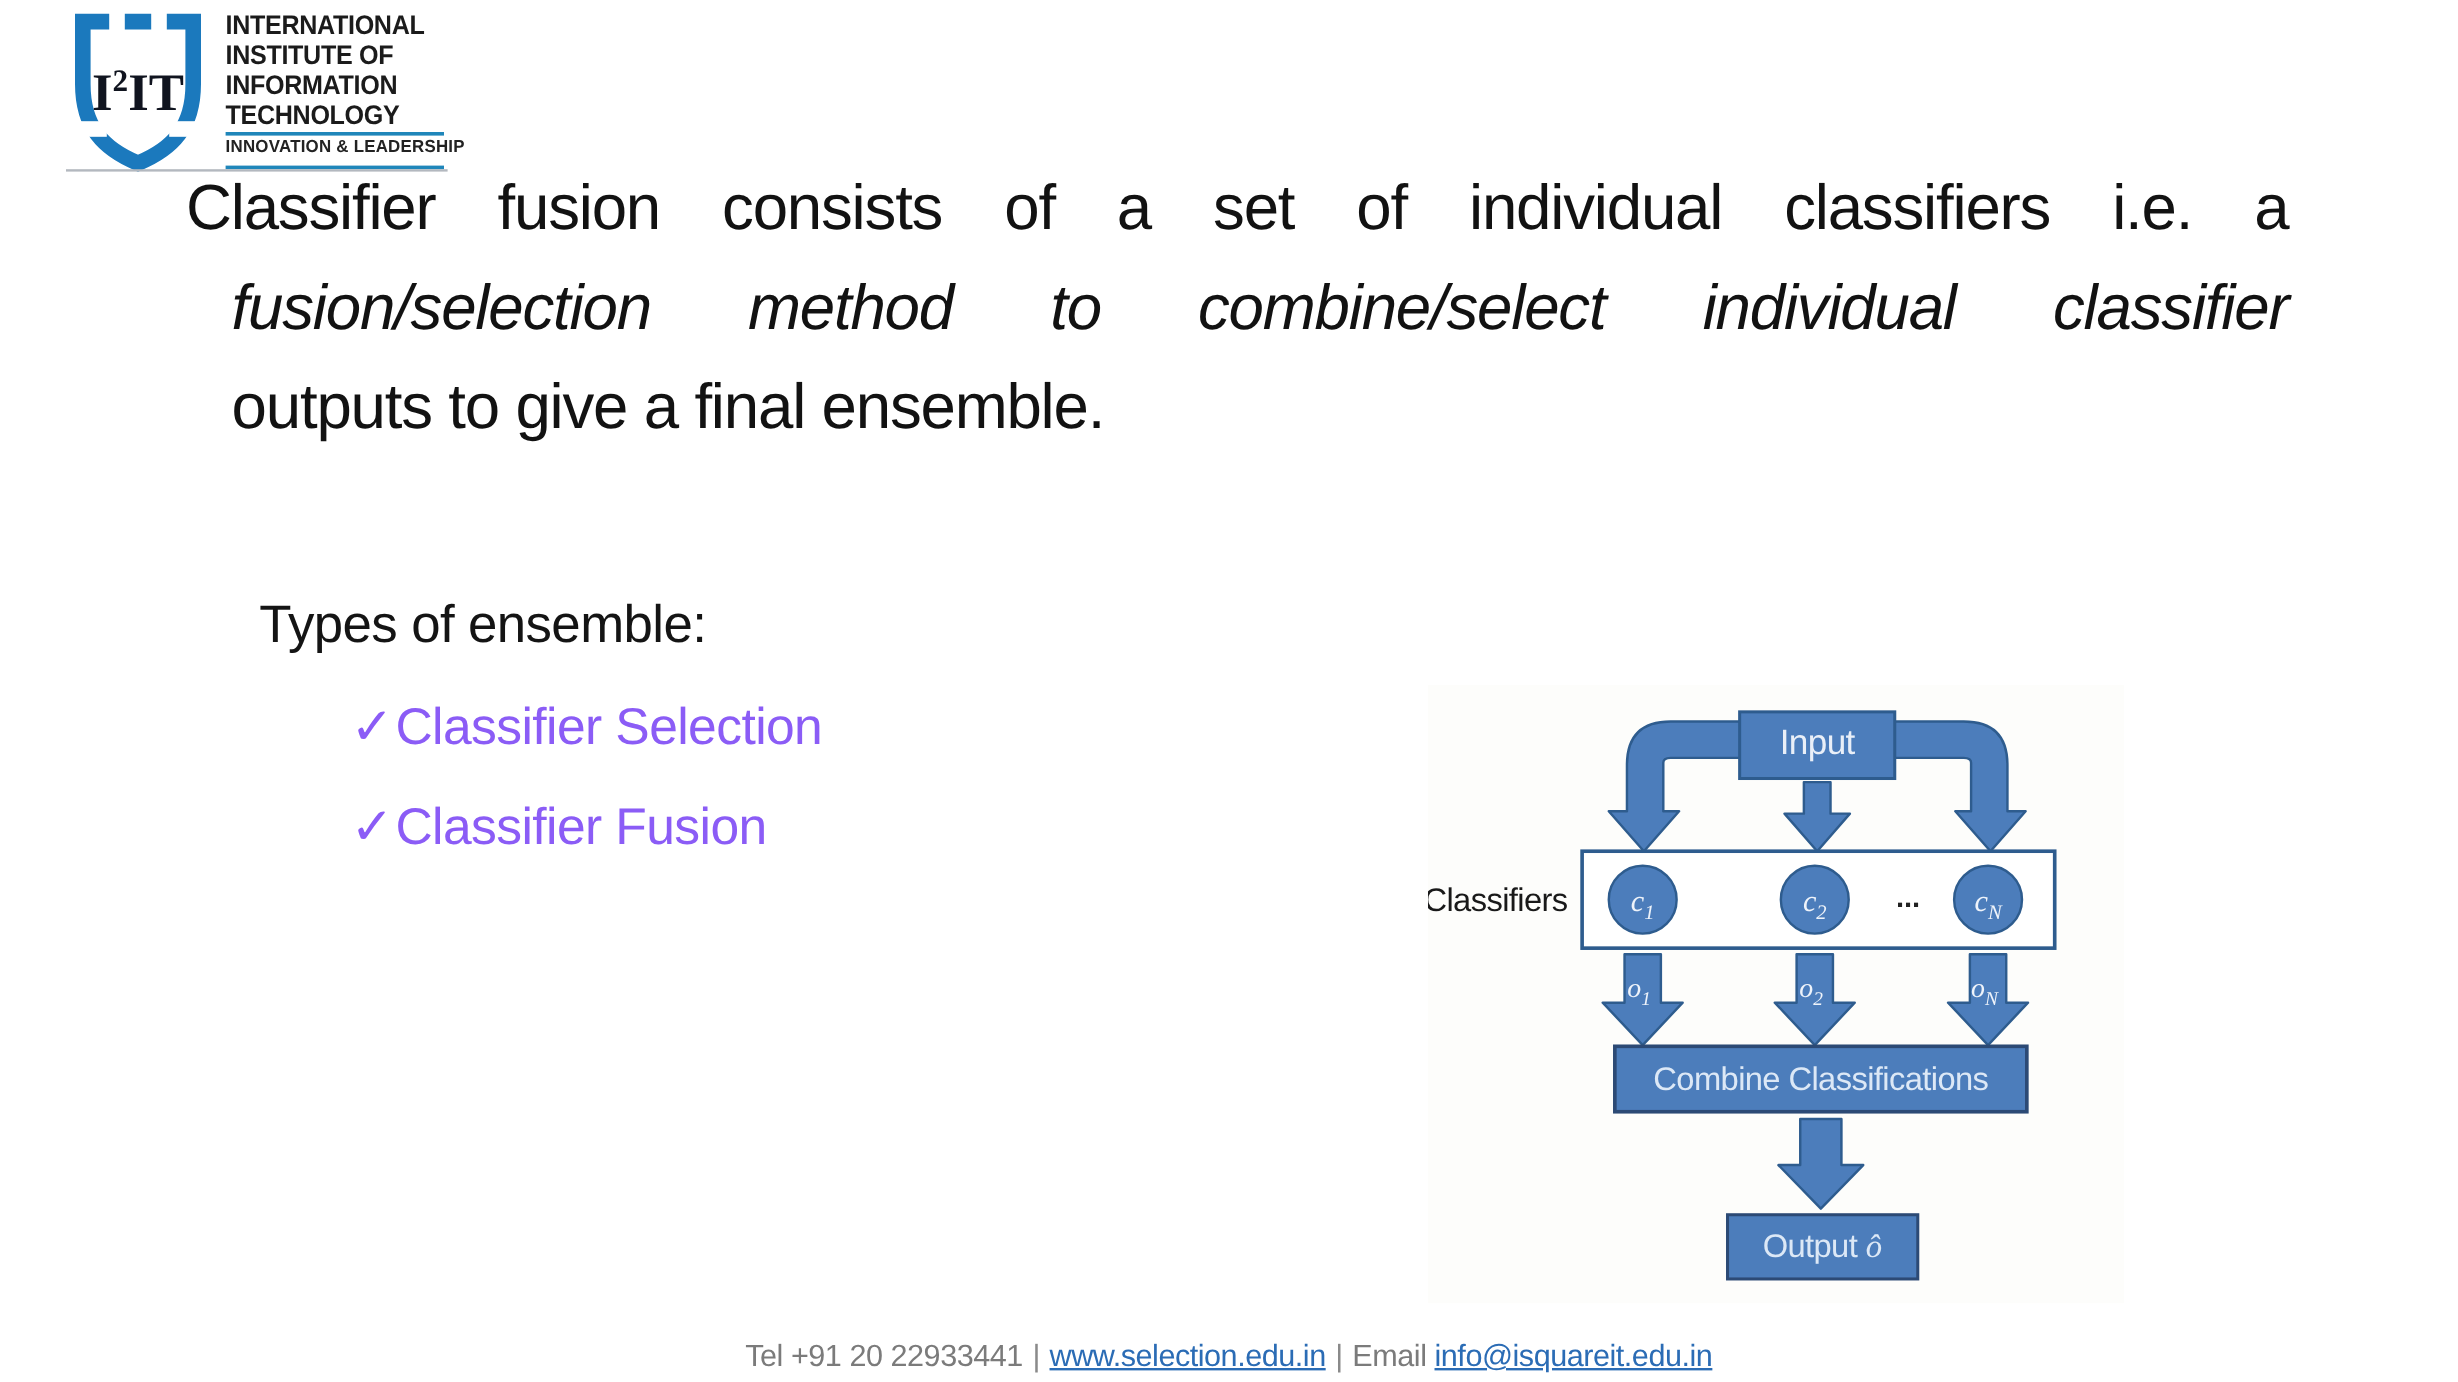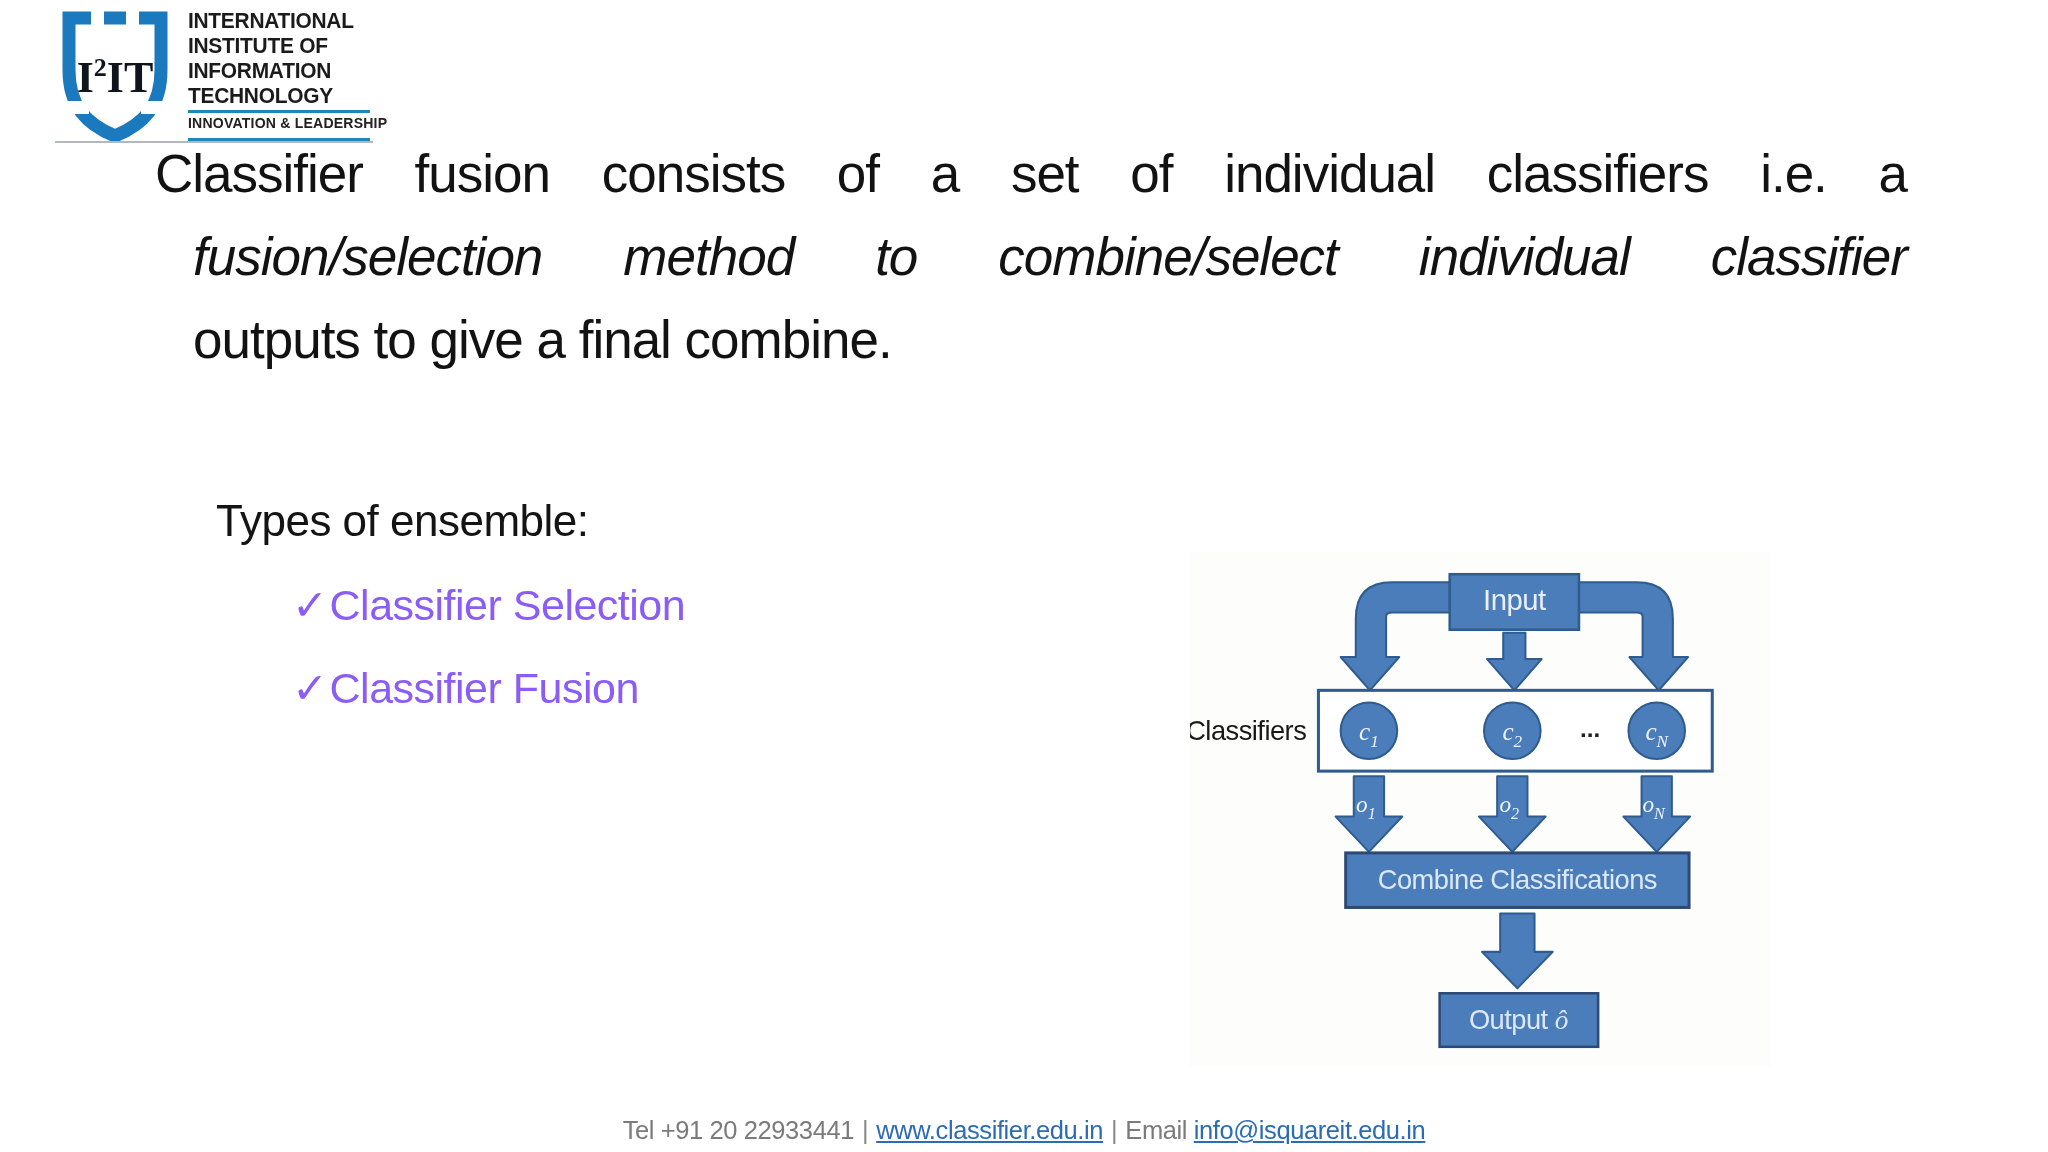--- a/index.html
+++ b/index.html
@@ -32,21 +32,21 @@
 
   
   .ens-heading { position:absolute; left:216px; top:496px; font-size:44px; color:#141414;
                  letter-spacing:-0.5px; }
   .ens-item { position:absolute; left:292px; font-size:43px; color:#8b5cf6; letter-spacing:-0.5px; }
   .ens-item .check { margin-right:2px; }
   .i1 { top:580px; }
   .i2 { top:663px; }
 
   
-  .diagram { position:absolute; left:1190px; top:552px; width:580px; height:515px;
+  .diagram { position:absolute; left:1190px; top:571px; width:580px; height:515px;
              background:#fdfdfb; }
   .diagram svg { display:block; }
   .dg-box-label { font-size:29px; fill:#e9eff8; letter-spacing:-0.5px; }
   .dg-combine-label { font-size:27px; fill:#dce8f6; letter-spacing:-0.5px; }
   .dg-output-label { font-size:27px; fill:#dce8f6; letter-spacing:-0.5px; }
   .dg-side-label { font-size:27px; fill:#191919; letter-spacing:-0.5px; }
   .dg-node-label { font-size:25px; fill:#eef3fa; font-family:"Liberation Serif", serif; }
   .dg-o-label { font-size:23px; fill:#eef3fa; font-family:"Liberation Serif", serif; }
   .dg-dots { font-size:24px; font-weight:bold; fill:#222222; }
 
@@ -80,21 +80,21 @@
       <div class="org-line">TECHNOLOGY</div>
     </div>
     <div class="rule-teal r1"></div>
     <div class="tagline">INNOVATION &amp; LEADERSHIP</div>
     <div class="rule-teal r2"></div>
   </div>
   <div class="logo-rule-gray"></div>
 
   <div class="title-line t1 jfull">Classifier fusion consists of a set of individual classifiers i.e. a</div>
   <div class="title-line t2 jfull">fusion/selection method to combine/select individual classifier</div>
-  <div class="title-line t3">outputs to give a final combine.</div>
+  <div class="title-line t3">outputs to give a final ensemble.</div>
 
   <div class="ens-heading">Types of ensemble:</div>
   <div class="ens-item i1">
     <span class="check">✓</span><span>Classifier Selection</span>
   </div>
   <div class="ens-item i2">
     <span class="check">✓</span><span>Classifier Fusion</span>
   </div>
 
   <div class="diagram">
@@ -132,15 +132,15 @@
       <rect x="152" y="298" width="340" height="54" fill="#4c7dbb" stroke="#2c4a75" stroke-width="3"></rect>
       <text class="dg-combine-label" x="322" y="334" text-anchor="middle">Combine Classifications</text>
 
       <polygon points="305,358 339,358 339,396 357,396 322,432 287,396 305,396" fill="#4c7dbb" stroke="#2e5c8e" stroke-width="2" stroke-linejoin="round"></polygon>
 
       <rect x="245" y="437" width="157" height="53" fill="#4c7dbb" stroke="#2c4a75" stroke-width="2.5"></rect>
       <text class="dg-output-label" x="323" y="472" text-anchor="middle"><tspan>Output </tspan><tspan font-style="italic" font-family="Liberation Serif, serif">ô</tspan></text>
     </svg>
   </div>
 
-  <div class="footer f2"><span>Tel +91 20 22933441</span><span class="sep">|</span><a href="#">www.classifier.edu.in</a><span class="sep">|</span><span>Email </span><a href="#">info@isquareit.edu.in</a></div>
+  <div class="footer f2"><span>Tel +91 20 22933441</span><span class="sep">|</span><a href="#">www.selection.edu.in</a><span class="sep">|</span><span>Email </span><a href="#">info@isquareit.edu.in</a></div>
 
 </div>
 
 </body></html>

